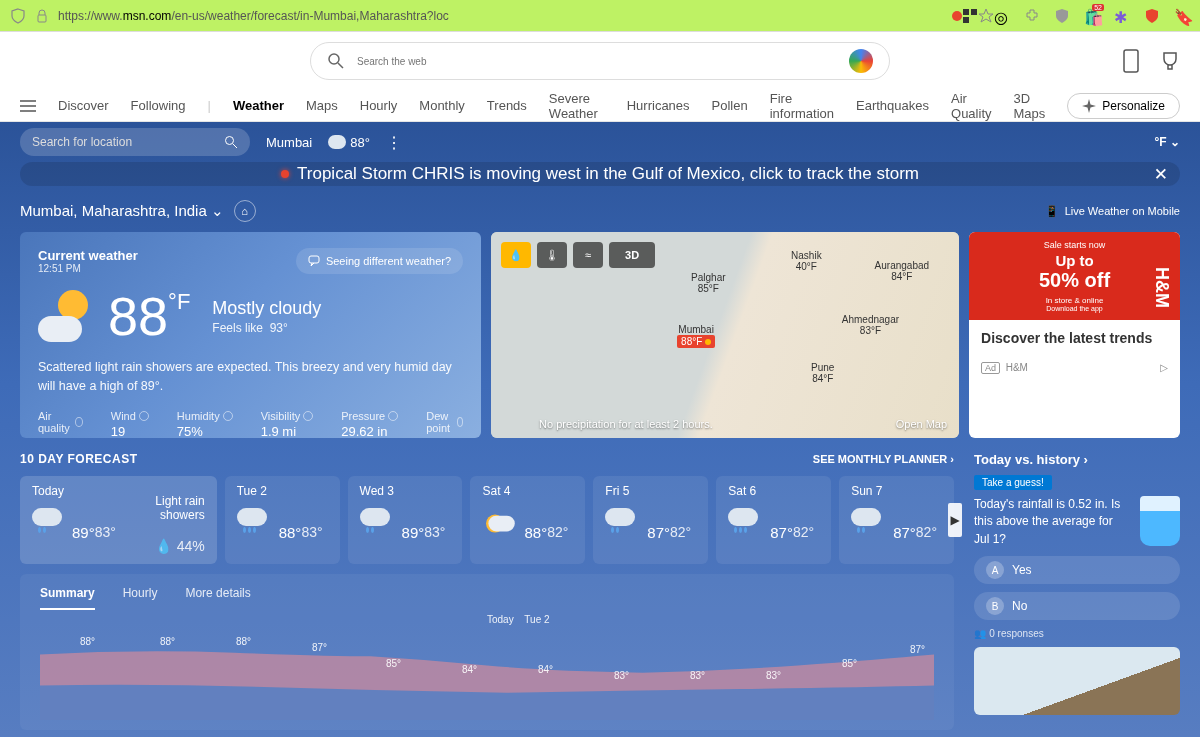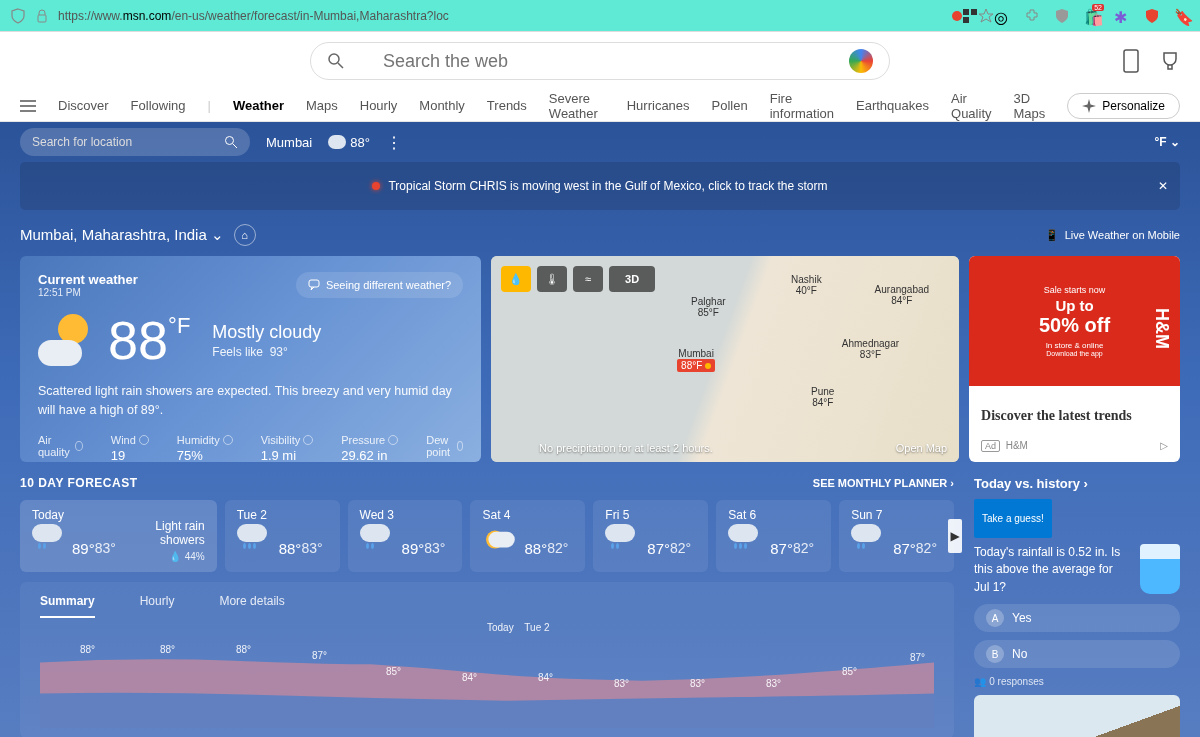--- a/index.html
+++ b/index.html
@@ -1,29 +1,29 @@
 <!DOCTYPE html>
 <html><head>
 <meta charset="utf-8">
 <style>
 * { margin: 0; padding: 0; box-sizing: border-box; font-family: 'Segoe UI', Arial, sans-serif; }
 body { background: #f7f7f7; width: 1200px; height: 737px; overflow: hidden; }
 
 
-.browser-bar { height: 32px; background: #5eead4; display: flex; align-items: center; padding: 0 10px; border-bottom: 1px solid #ddd; }
+.browser-bar { height: 32px; background: #bef264; display: flex; align-items: center; padding: 0 10px; border-bottom: 1px solid #ddd; }
 .url-area { display: flex; align-items: center; gap: 8px; flex: 1; }
 .url-text { font-size: 12px; color: #555; }
 .url-highlight { color: #000; }
 .browser-icons { display: flex; gap: 14px; align-items: center; }
 .bicon { width: 16px; height: 16px; display: inline-block; }
 
 
 .top-header { height: 58px; background: #fff; display: flex; align-items: center; justify-content: center; position: relative; }
 .search-box { width: 580px; height: 38px; border: 1px solid #ddd; border-radius: 22px; display: flex; align-items: center; padding: 0 16px; gap: 12px; }
-.search-box input { border: none; outline: none; flex: 1; font-size: 18px; margin-left: 26px; }
+.search-box input { border: none; outline: none; flex: 1; font-size: 10px; }
 .copilot-icon { width: 24px; height: 24px; background: conic-gradient(#4285f4, #ea4335, #fbbc05, #34a853, #4285f4); border-radius: 50%; }
 .header-right { position: absolute; right: 20px; display: flex; gap: 20px; align-items: center; }
 
 
 .nav-bar { height: 32px; background: #fff; display: flex; align-items: center; padding: 0 20px; gap: 22px; border-bottom: 1px solid #e5e5e5; font-size: 13px; }
 .nav-item { color: #555; cursor: pointer; }
 .nav-item.active { font-weight: 700; color: #000; }
 .nav-sep { color: #ccc; }
 .hamburger { cursor: pointer; }
 .personalize-btn { margin-left: auto; border: 1px solid #ccc; border-radius: 16px; padding: 5px 14px; font-size: 12px; display: flex; align-items: center; gap: 6px; cursor: pointer; }
@@ -34,21 +34,21 @@
 
 .loc-strip { height: 40px; display: flex; align-items: center; padding: 0 20px; gap: 16px; }
 .loc-search { width: 230px; height: 28px; background: rgba(255,255,255,0.18); border-radius: 14px; display: flex; align-items: center; padding: 0 12px; font-size: 12px; }
 .loc-search input { background: transparent; border: none; outline: none; color: #fff; flex: 1; font-size: 12px; }
 .loc-search input::placeholder { color: #ddd; }
 .loc-name { font-size: 13px; }
 .loc-temp { font-size: 13px; display: flex; align-items: center; gap: 4px; }
 .loc-right { margin-left: auto; font-size: 12px; font-weight: 600; }
 
 
-.alert-bar { background: rgba(0,0,0,0.12); height: 48px; display: flex; align-items: center; justify-content: center; font-size: 12px; position: relative; margin: 0 20px; border-radius: 5px; }
+.alert-bar { background: rgba(0,0,0,0.12); height: 24px; display: flex; align-items: center; justify-content: center; font-size: 17px; position: relative; margin: 0 20px; border-radius: 13px; }
 .alert-close { position: absolute; right: 12px; cursor: pointer; }
 .alert-dot { width: 8px; height: 8px; background: #e8432e; border-radius: 50%; margin-right: 8px; box-shadow: 0 0 4px 1px rgba(232,67,46,.6); }
 
 
 .loc-title-row { padding: 14px 20px 10px; display: flex; align-items: center; gap: 10px; }
 .loc-title { font-size: 15px; font-weight: 400; }
 .home-circle { width: 22px; height: 22px; border: 1.5px solid rgba(255,255,255,.5); border-radius: 50%; display: flex; align-items: center; justify-content: center; font-size: 11px; }
 .live-weather { margin-left: auto; font-size: 11px; display: flex; align-items: center; gap: 6px; }
 
 
@@ -84,57 +84,57 @@
 .map-3d { width: auto; padding: 0 16px; font-weight: 600; }
 .map-city { position: absolute; font-size: 10px; color: #333; text-align: center; }
 .map-city .mt { font-size: 10px; }
 .map-city.mumbai .mt { background: #e8432e; color: #fff; padding: 1px 4px; border-radius: 2px; }
 .map-footer { position: absolute; bottom: 8px; left: 12px; right: 12px; display: flex; justify-content: space-between; font-size: 11px; color: #fff; text-shadow: 0 1px 2px rgba(0,0,0,.5); padding-left: 36px; }
 .open-map { cursor: pointer; }
 
 
 .ad-col { width: 226px; display: flex; flex-direction: column; gap: 10px; }
 .ad-card { background: #fff; border-radius: 6px; overflow: hidden; height: 206px; color: #333; }
-.ad-banner { height: 130px; background: #d92a1c; color: #fff; display: flex; flex-direction: column; align-items: center; justify-content: center; position: relative; font-size: 10px; }
+.ad-banner { height: 88px; background: #d92a1c; color: #fff; display: flex; flex-direction: column; align-items: center; justify-content: center; position: relative; font-size: 10px; }
 .ad-logo { position: absolute; right: 8px; top: 40%; writing-mode: vertical-rl; font-weight: 700; font-size: 18px; }
-.ad-title { font-size: 14px; font-weight: 600; padding: 22px 12px 0; font-family: Liberation Serif, serif; }
+.ad-title { font-size: 14px; font-weight: 600; padding: 10px 12px 0; }
 .ad-footer { display: flex; align-items: center; justify-content: space-between; padding: 16px 12px 10px; font-size: 10px; color: #888; }
 .ad-tag { border: 1px solid #999; border-radius: 2px; padding: 0 3px; font-size: 9px; margin-top: 20px; }
 
 
 .forecast-header { display: flex; justify-content: space-between; align-items: center; padding: 14px 20px 10px; }
 .forecast-title { font-size: 12px; font-weight: 700; letter-spacing: .5px; }
 .monthly-link { font-size: 11px; font-weight: 700; cursor: pointer; }
 .forecast-row { display: flex; gap: 8px; padding: 0 20px; position: relative; }
 .day-card { flex: 1; background: rgba(255,255,255,0.08); border-radius: 6px; padding: 10px 12px; min-height: 72px; display: flex; align-items: center; gap: 10px; position: relative; }
 .day-card.today { background: rgba(255,255,255,0.16); flex: 1.9; }
 .day-name { font-size: 12px; position: absolute; top: 8px; left: 12px; }
 .day-icon { width: 32px; height: 32px; margin-top: 8px; }
 .rain-cloud { position: relative; }
 .rain-cloud .cloud2 { width: 30px; height: 18px; background: #dde6f0; border-radius: 10px; }
 .rain-cloud .drops { display: flex; gap: 2px; margin-left: 6px; margin-top: 1px; }
 .rain-cloud .drop { width: 3px; height: 6px; background: #5aa1e8; border-radius: 50% 50% 50% 50% / 60% 60% 40% 40%; }
 .day-temps { display: flex; flex-direction: row; font-size: 15px; font-weight: 500; margin-top: 24px; }
 .day-low { font-size: 14px; opacity: .85; }
 .today-extra { margin-left: auto; text-align: right; font-size: 12px; margin-top: 8px;}
-.precip { font-size: 10px; opacity: .85; margin-top: 4px; }
+.precip { font-size: 14px; opacity: .85; margin-top: 16px; }
 .nav-arrow { position: absolute; right: 12px; top: 50%; transform: translateY(-50%); width: 14px; height: 34px; background: rgba(255,255,255,.9); color: #333; display: flex; align-items: center; justify-content: center; border-radius: 2px; cursor: pointer; font-size: 12px; }
 
 
 .chart-area { margin: 10px 20px 0; background: rgba(255,255,255,0.05); border-radius: 6px; }
-.tabs-row { display: flex; gap: 45px; padding: 12px 20px 0; font-size: 12px; }
+.tabs-row { display: flex; gap: 28px; padding: 12px 20px 0; font-size: 12px; }
 .tab { padding-bottom: 8px; cursor: pointer; opacity: .85; }
 .tab.active { border-bottom: 2px solid #fff; font-weight: 600; opacity: 1; }
 .chart-body { height: 120px; position: relative; padding: 10px 20px; }
 .chart-label { position: absolute; font-size: 10px; opacity: .9; }
 
 
 .history-card { color: #fff; font-size: 12px; }
 .history-title { font-weight: 600; font-size: 13px; margin-bottom: 8px; }
-.guess-badge { background: #0078d4; font-size: 10px; padding: 14px 8px; border-radius: 2px; display: inline-block; margin-bottom: 6px; }
+.guess-badge { background: #0078d4; font-size: 10px; padding: 2px 8px; border-radius: 2px; display: inline-block; margin-bottom: 6px; }
 .history-body { display: flex; gap: 10px; }
 .history-text { flex: 1; line-height: 1.45; }
 .vial { width: 40px; height: 50px; background: linear-gradient(180deg, #e0f2ff 30%, #4db8ff 30%); border-radius: 4px 4px 10px 10px; }
 .poll-btn { background: rgba(255,255,255,.12); border-radius: 14px; padding: 5px 12px; margin-top: 8px; display: flex; align-items: center; gap: 8px; font-size: 12px; cursor: pointer; }
 .poll-letter { width: 18px; height: 18px; background: rgba(255,255,255,.25); border-radius: 50%; display: flex; align-items: center; justify-content: center; font-size: 10px; }
 .responses { font-size: 10px; opacity: .8; margin-top: 8px; }
 .bottom-img { height: 68px; background: linear-gradient(160deg, #dbe8f0 60%, #8a7456 60%); border-radius: 6px; margin-top: 8px; }
 
 svg { display: block; }
 </style>

